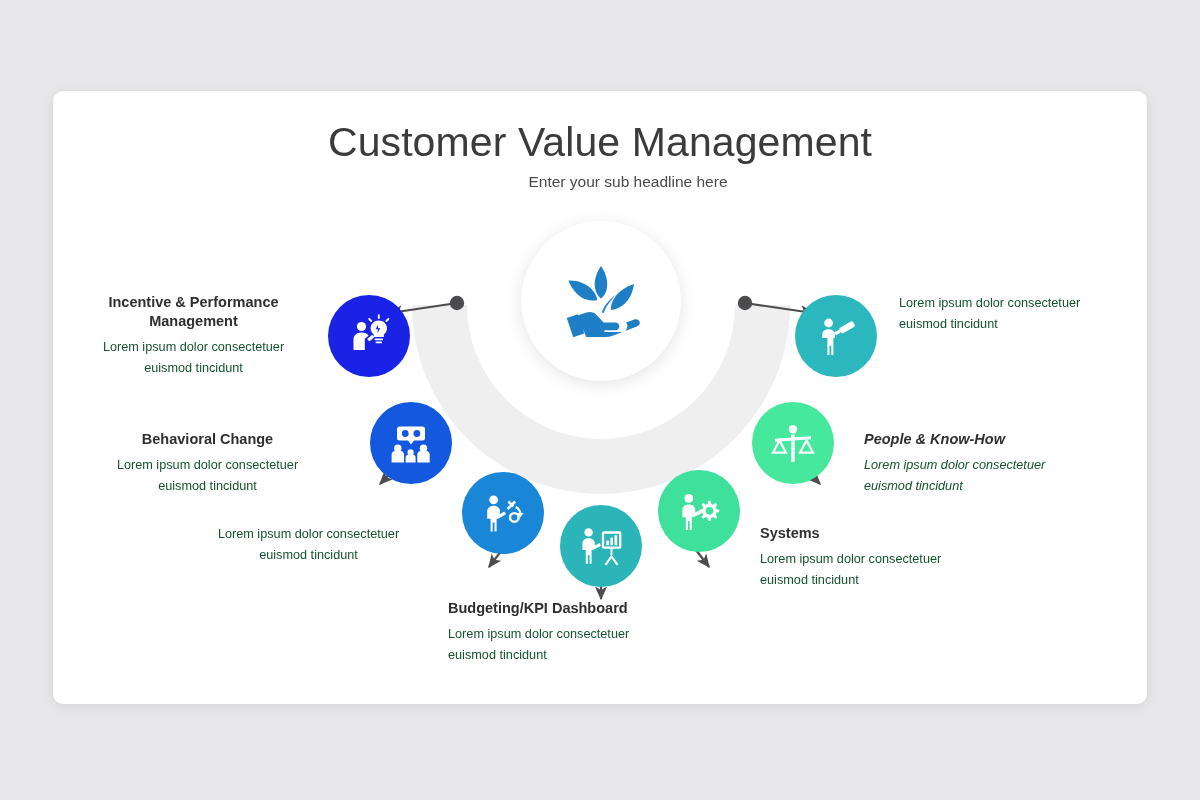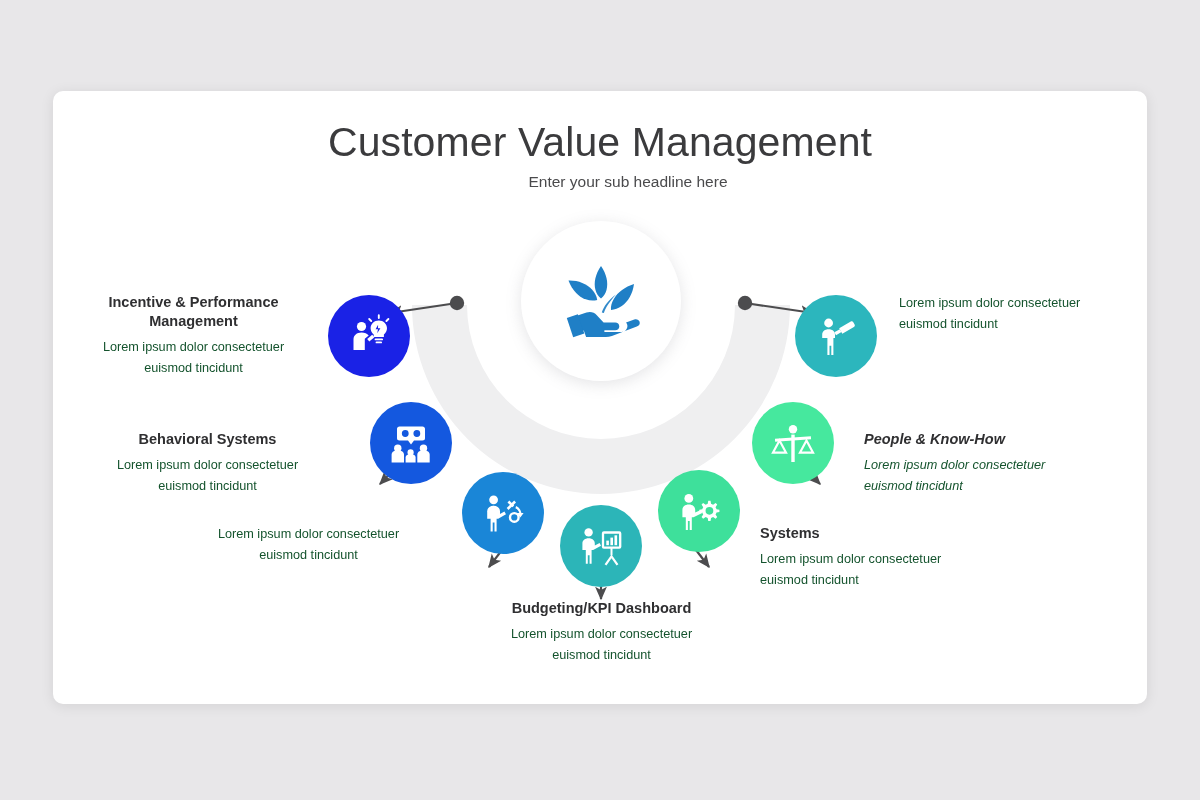--- a/index.html
+++ b/index.html
@@ -116,21 +116,21 @@
 
   .node-desc {
     font-size: 12.7px;
     font-weight: 400;
     color: #14532d;
     line-height: 1.66;
   }
 
   .align-right  { text-align: center; }
   .align-left   { text-align: left; }
-  .align-center { text-align: center; }
+  .align-center { text-align: left; }
 </style>
 </head>
 <body>
 
 <div class="slide-stage">
   <div class="slide-panel">
 
     <div class="slide-title">Customer Value Management</div>
 
     <div class="slide-subtitle">Enter your sub headline here</div>
@@ -244,21 +244,21 @@
             <circle cx="34.5" cy="27.3" r="3.7"></circle>
             <path d="M28.3 41.4 L28.3 33.9 C28.3 31 30.8 29.3 34.5 29.3
                      C38.2 29.3 40.7 31 40.7 33.9 L40.7 41.4 Z"></path>
             <circle cx="21.6" cy="31.4" r="3.1"></circle>
             <path d="M16.6 41.4 L16.6 36.6 C16.6 34.5 18.6 33.1 21.6 33.1
                      C24.6 33.1 26.6 34.5 26.6 36.6 L26.6 41.4 Z"></path>
           </g>
         </svg>
       </div>
       <div class="node-text align-right" style="left:37px; top:339px; width:235px;">
-        <div class="node-heading">Behavioral Systems</div>
+        <div class="node-heading">Behavioral Change</div>
         <div class="node-desc">
           <span>Lorem ipsum dolor consectetuer</span><br>
           <span>euismod tincidunt</span>
         </div>
       </div>
 
       <div class="node-circle" style="left:409px; top:381px; width:82px; height:82px; background:#1a86d7;">
         <svg width="44" height="44" viewBox="0 0 44 44">
           <g fill="#ffffff">
             <circle cx="12.6" cy="8.8" r="4.4"></circle>

